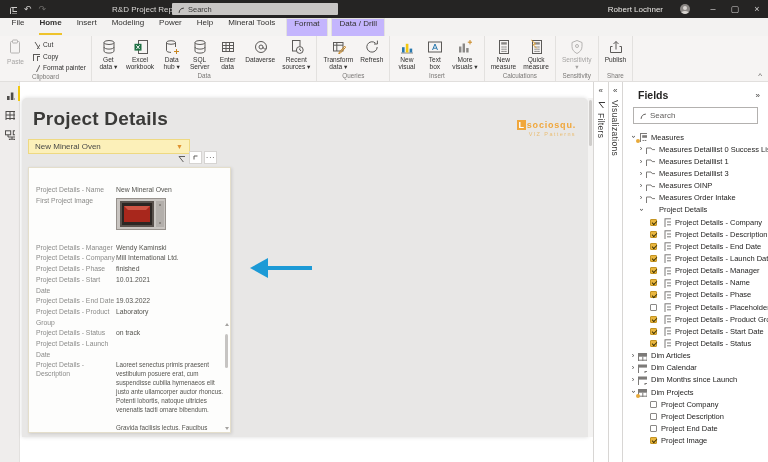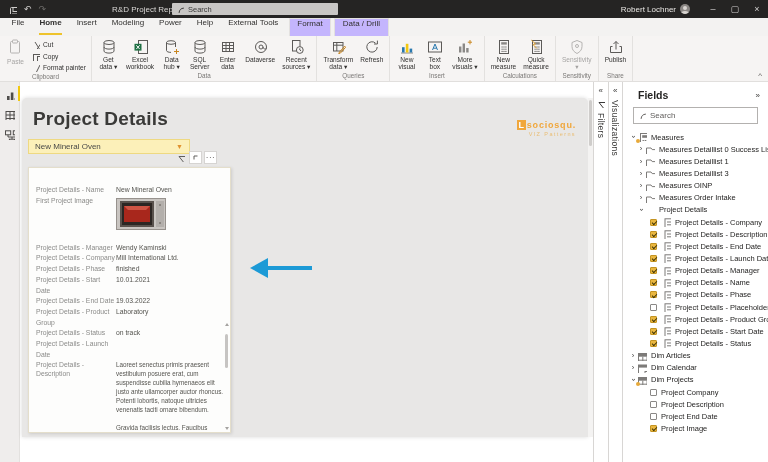--- a/index.html
+++ b/index.html
@@ -12,21 +12,21 @@
   .qat{display:flex;gap:7px;margin-left:8px;align-items:center}
   .qat svg{width:9px;height:9px;color:#cfcdcb}
   .qat .uglyph{font-size:9px;color:#cfcdcb;line-height:1}
   .uglyph.dim{color:#6d6b69}
   .tb-title{margin-left:66px;color:#d9d7d5}
   .tb-search{position:absolute;left:172px;top:3px;width:166px;height:12px;background:#c8c6c4;border-radius:1px;display:flex;align-items:center;gap:4px;padding:0 5px;color:#3b3a39}
   .tb-search svg{width:7px;height:7px;color:#3b3a39;flex:none}
   .tb-search input{flex:1;border:0;background:transparent;font-size:7.5px;color:#3b3a39;outline:none;font-family:inherit}
   .tb-search input::placeholder{color:#3b3a39}
   .tb-right{position:absolute;right:0;top:0;height:18px;display:flex;align-items:center}
-  .tb-user{display:flex;align-items:center;gap:4px;margin-right:12px}
+  .tb-user{display:flex;align-items:center;gap:17px;margin-right:12px}
   .avatar{width:10px;height:10px;border-radius:50%;background:#8a8683;position:relative;overflow:hidden}
   .avatar::before{content:"";position:absolute;left:3px;top:2px;width:4px;height:4px;border-radius:50%;background:#d8d4d0}
   .avatar::after{content:"";position:absolute;left:1px;top:6.5px;width:8px;height:5px;border-radius:50%;background:#d8d4d0}
   .wbtn{width:22px;height:18px;display:flex;align-items:center;justify-content:center;font-size:9px;color:#d0cecd}
 
   
   .menubar{display:flex;align-items:stretch;background:#f3f2f1;height:18px;font-size:8px;color:#323130;padding-left:4px}
   .mitem{display:flex;padding:0 7.5px;position:relative;cursor:default}
   .mitem[data-active="true"]{font-weight:bold}
   .mitem[data-active="true"]::after{content:"";position:absolute;left:7px;right:7px;bottom:1px;height:2px;background:#eec32c}
@@ -319,21 +319,21 @@
     <div class="mitem">
       <span>Modeling</span>
     </div>
     <div class="mitem">
       <span>Power</span>
     </div>
     <div class="mitem">
       <span>Help</span>
     </div>
     <div class="mitem">
-      <span>External Tools</span>
+      <span>Mineral Tools</span>
     </div>
     <div class="mitem" data-contextual="true">
       <span>Format</span>
     </div>
     <div class="mitem" data-contextual="true">
       <span>Data / Drill</span>
     </div>
 </div>
 
 <div class="ribbon">
@@ -898,20 +898,30 @@
         <div class="trow" data-icon="tablex" data-level="0" data-chev="col">
           <span class="chev"></span>
 
           <span class="ti">
             <svg>
               <use href="#i-tablex"></use>
             </svg>
           </span>
           <span class="tlabel">Dim Calendar</span>
         </div>
+        <div class="trow" data-icon="tablex" data-level="0" data-chev="col">
+          <span class="chev"></span>
+
+          <span class="ti">
+            <svg>
+              <use href="#i-tablex"></use>
+            </svg>
+          </span>
+          <span class="tlabel">Dim Months since Launch</span>
+        </div>
         <div class="trow" data-icon="table" data-level="0" data-chev="exp" data-dot="true">
           <span class="chev"></span>
 
           <span class="ti">
             <svg>
               <use href="#i-table"></use>
             </svg>
           </span>
           <span class="tlabel">Dim Projects</span>
         </div>

